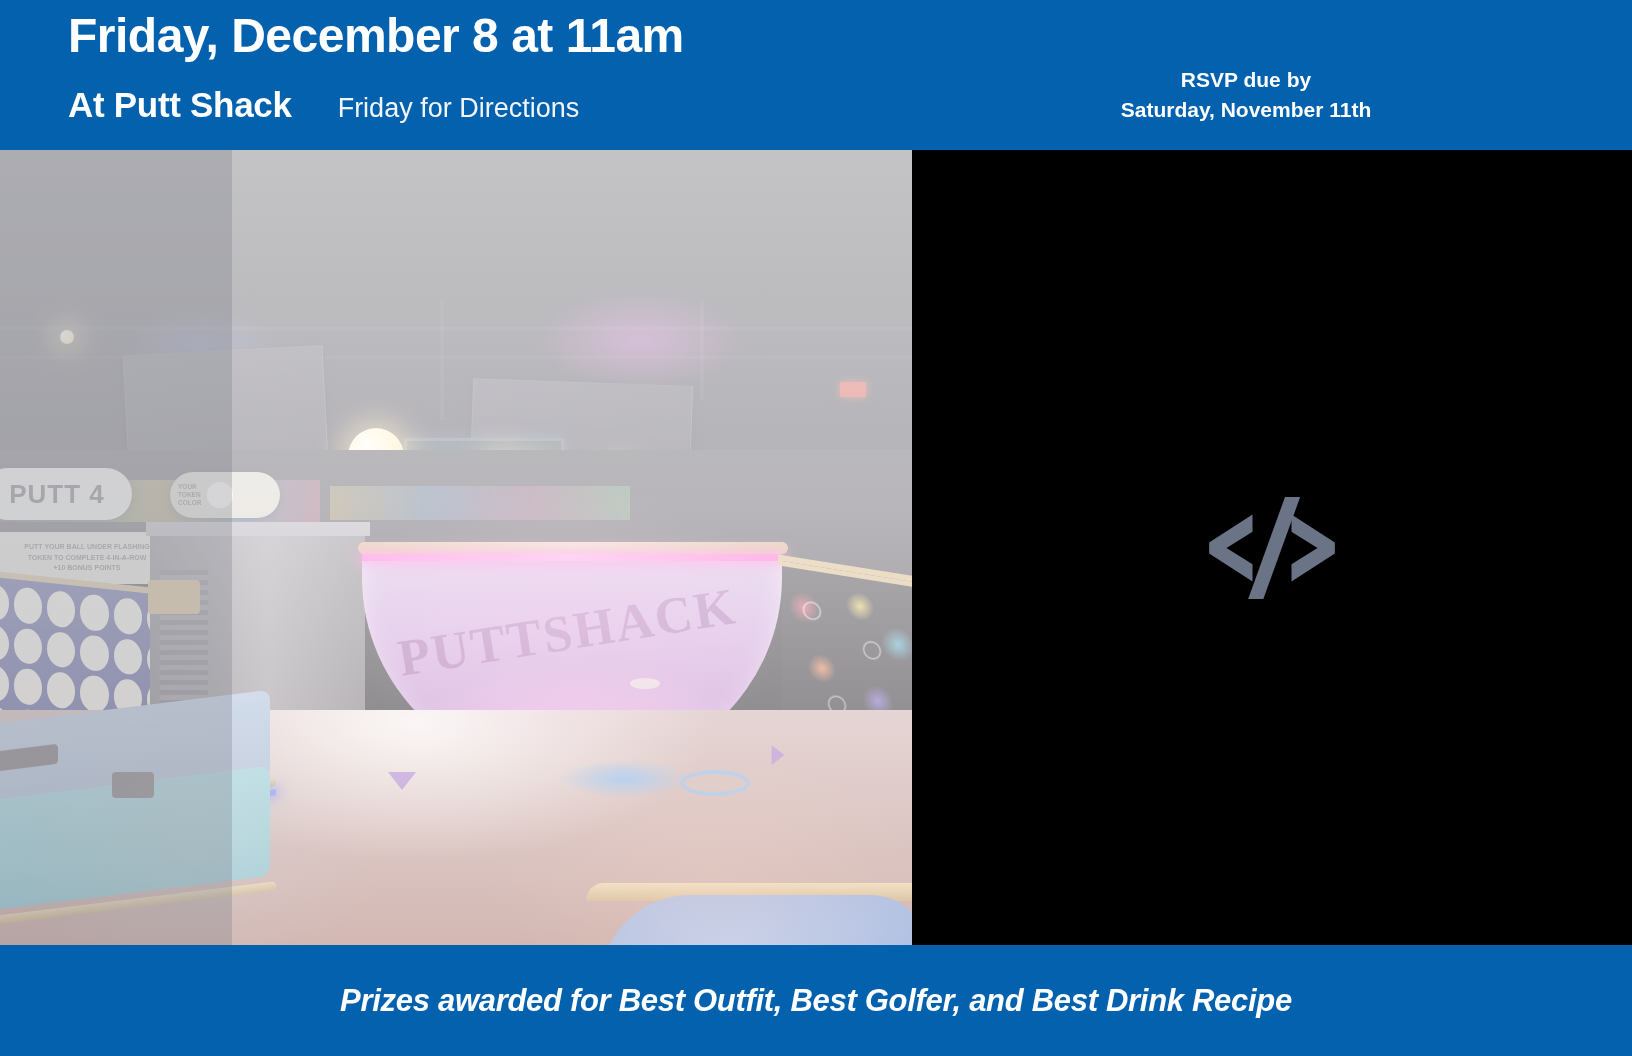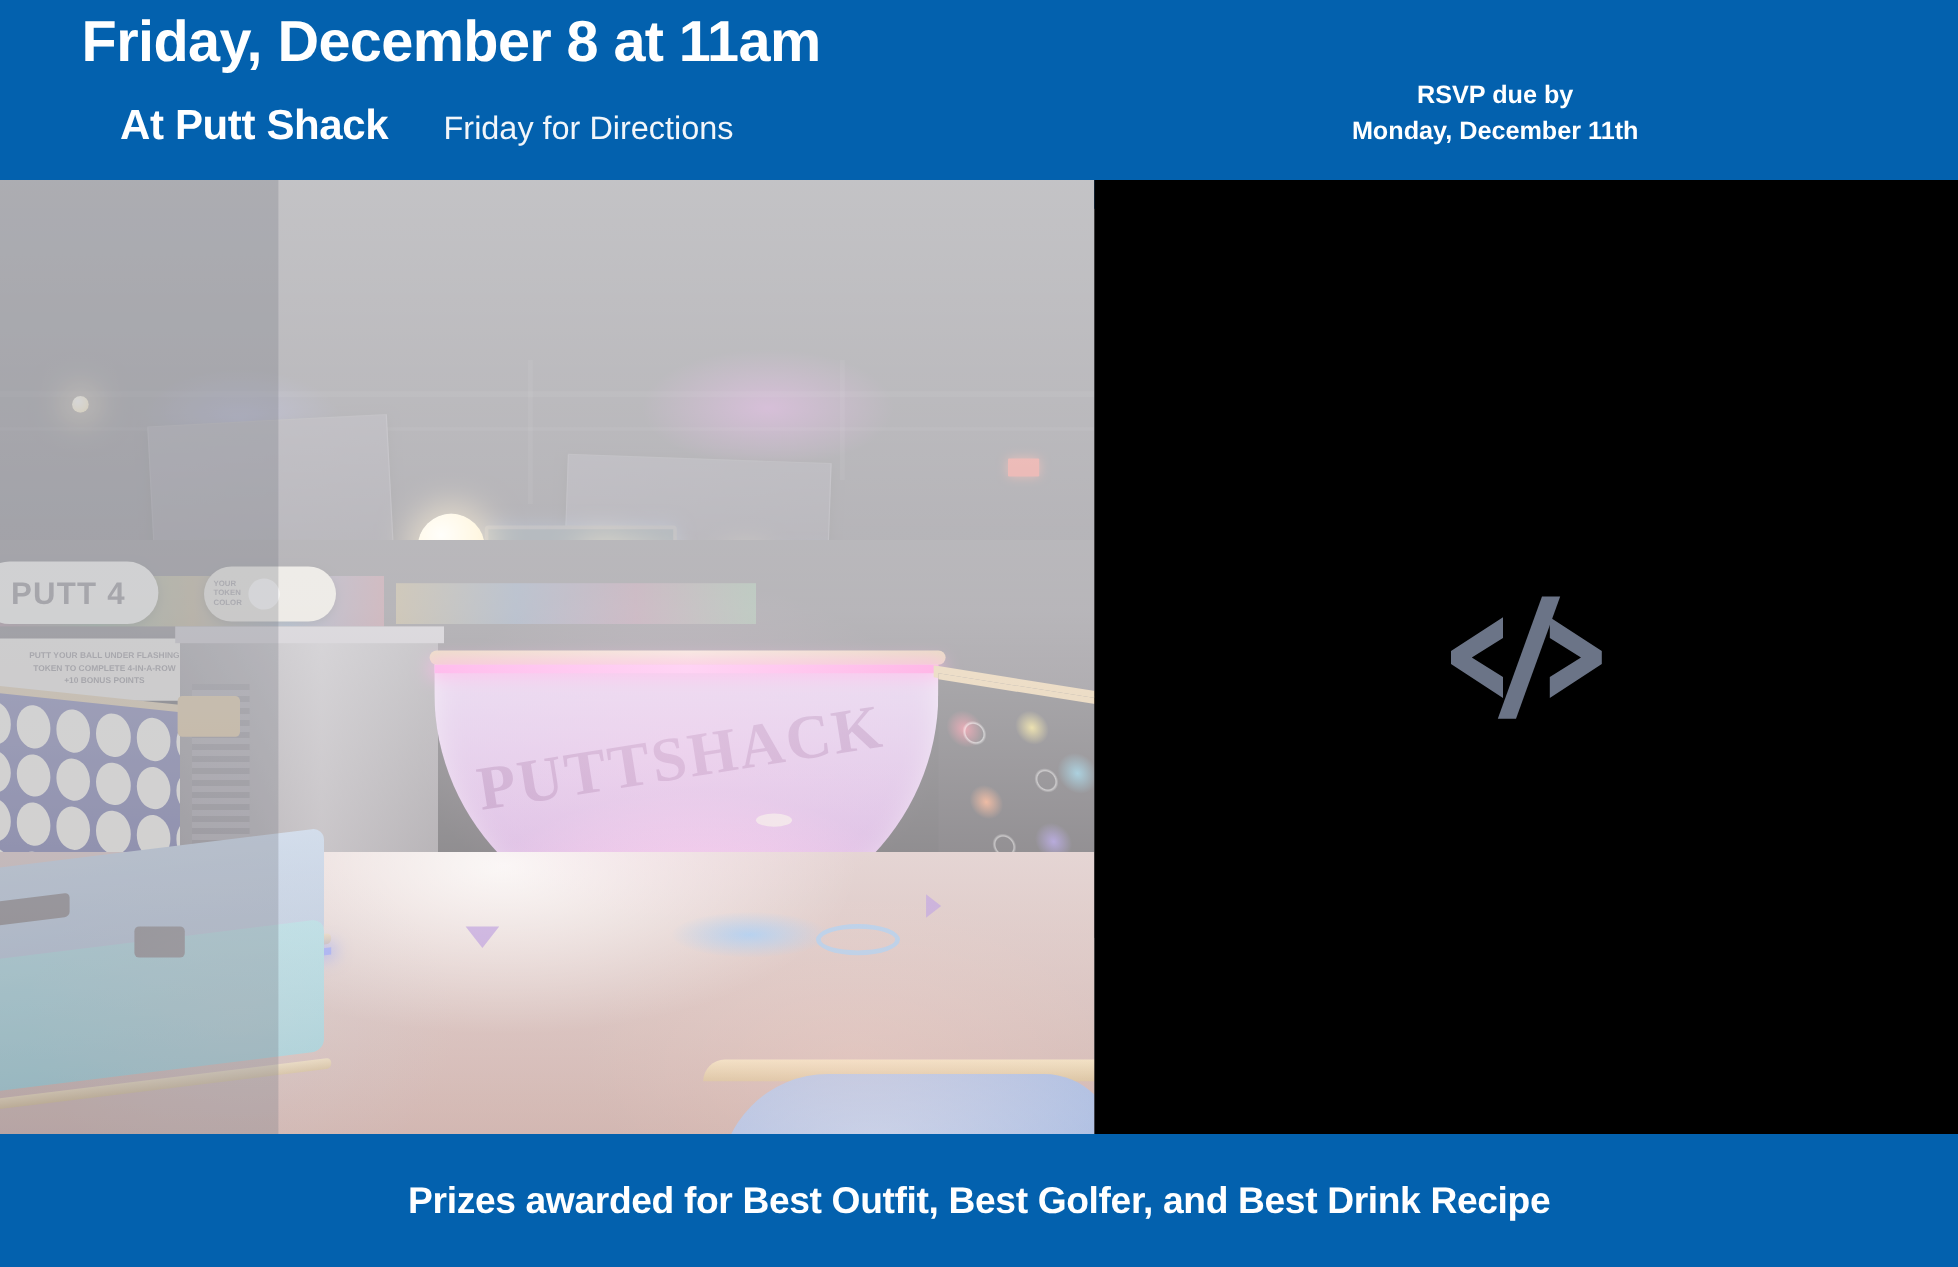--- a/index.html
+++ b/index.html
@@ -16,21 +16,21 @@
   
   .header{
     position:absolute; left:0; top:0; width:1632px; height:174px;
     background:#0361AE;
   }
   .hdr-left{ position:absolute; left:68px; top:8px; }
   .event-date{
     font-size:48px; font-weight:bold; color:#ffffff;
     letter-spacing:-0.5px; line-height:1.15; white-space:nowrap;
   }
-  .hdr-row2{ display:flex; align-items:baseline; gap:46px; margin-top:22px;margin-left:32px; }
+  .hdr-row2{ display:flex; align-items:baseline; gap:46px; margin-top:22px; }
   .venue{
     font-size:35px; font-weight:bold; color:#ffffff;
     letter-spacing:-0.3px; white-space:nowrap;
   }
   .directions-link{
     font-size:27px; font-weight:normal; color:#f2f6fa;
     white-space:nowrap; cursor:pointer; text-decoration:none;
   }
   .rsvp{
     position:absolute; left:1085px; top:65px; width:322px;
@@ -309,42 +309,42 @@
   }
 
   
   .footer{
     position:absolute; left:0; top:945px; width:1632px; height:111px;
     background:#0361AE;
     display:flex; align-items:center; justify-content:center;
   }
   .footer-text{
     color:#ffffff; font-size:31px; font-weight:bold;
-    letter-spacing:-0.3px; white-space:nowrap;
+    letter-spacing:-0.3px; white-space:nowrap;font-style:italic;
   }
 </style>
 </head>
 <body>
 
 <div class="poster">
 
   <div class="header">
 
     <div class="hdr-left">
       <div class="event-date">Friday, December 8 at 11am</div>
 
       <div class="hdr-row2">
         <div class="venue">At Putt Shack</div>
         <a class="directions-link" href="#">Friday for Directions</a>
       </div>
     </div>
 
     <div class="rsvp">
       <span>RSVP due by</span>
-      <span>Monday, December 11th</span>
+      <span>Saturday, November 11th</span>
     </div>
   </div>
 
   <div class="photo">
     <div class="photo-scene">
 
       <div class="ceiling"></div>
 
       <div class="beam" style="left:0;top:176px;width:912px;height:5px;"></div>
       <div class="beam" style="left:0;top:206px;width:912px;height:3px;"></div>

